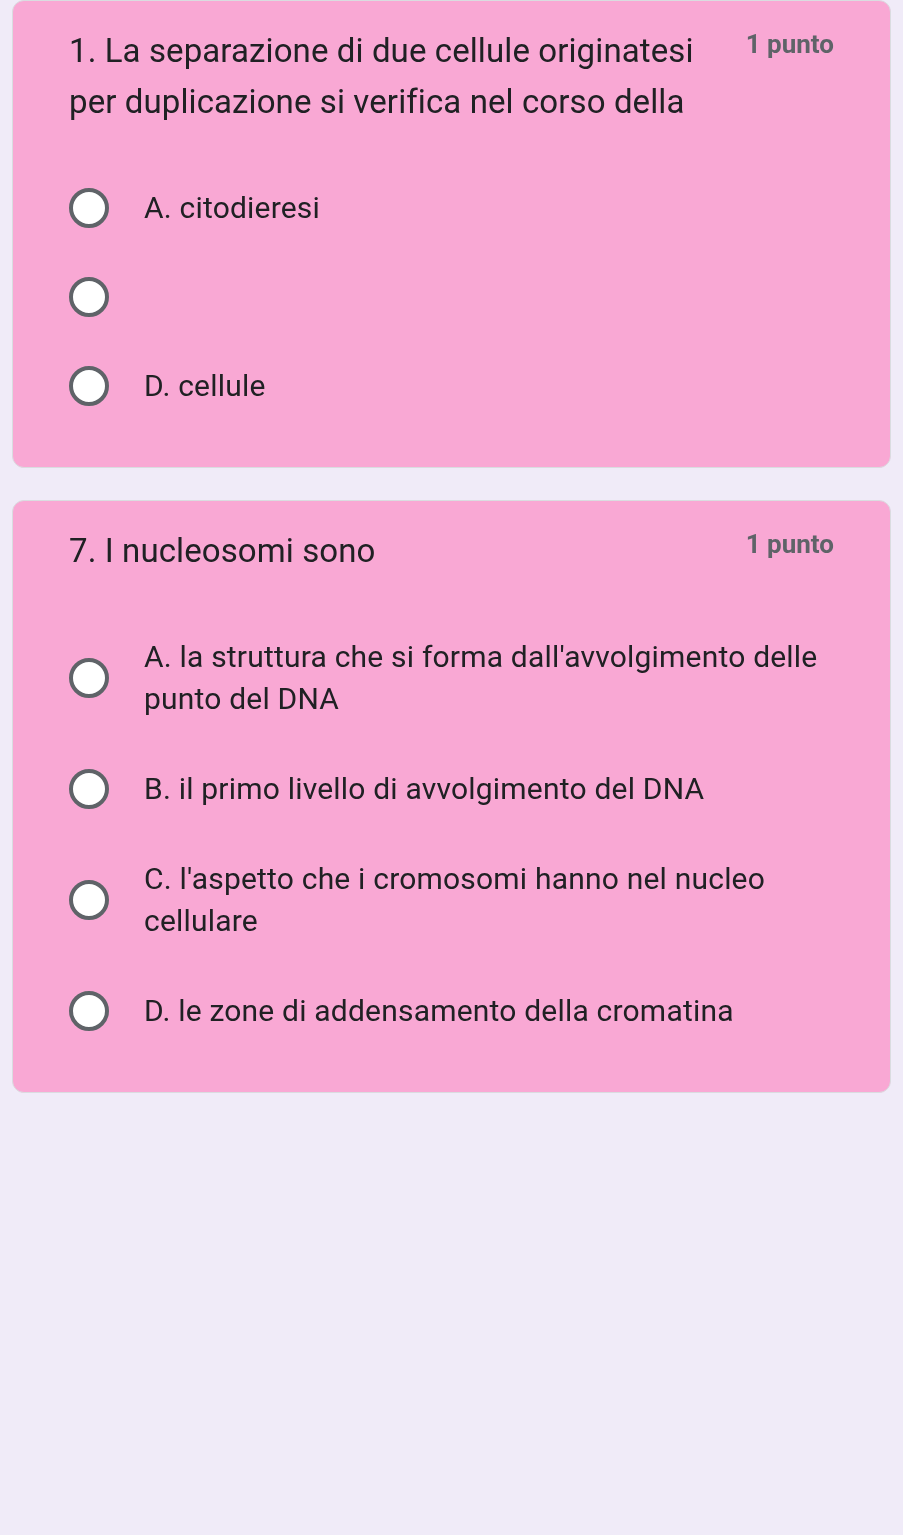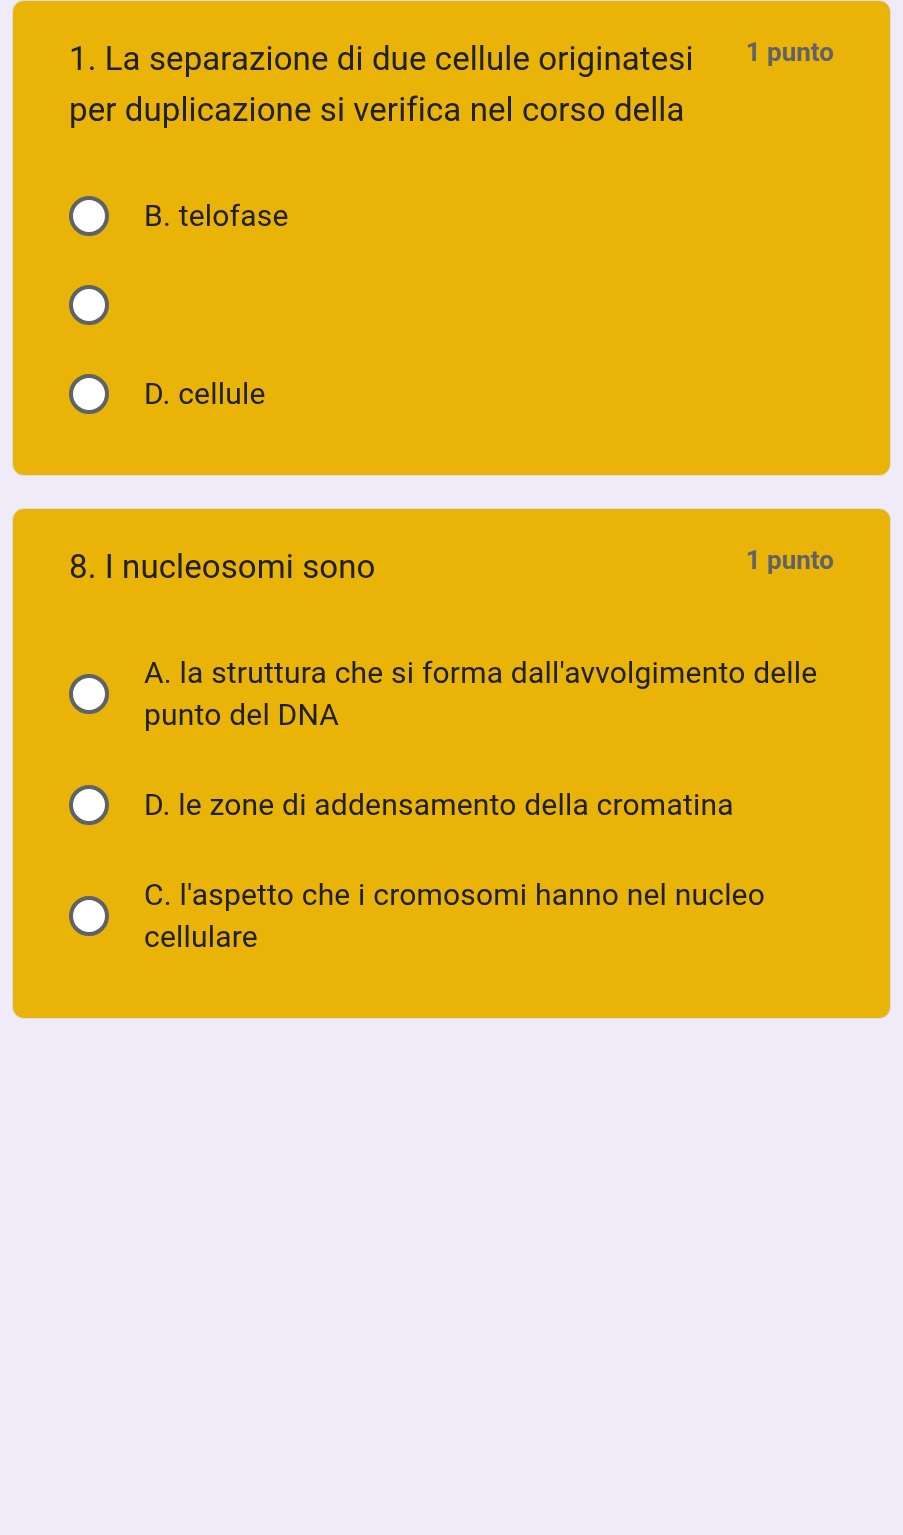--- a/index.html
+++ b/index.html
@@ -7,24 +7,24 @@
       margin: 0;
       padding: 0;
     }
     body {
       font-family: 'Roboto', Arial, sans-serif;
       background-color: #f0ebf8;
       padding: 0;
       width: 903px;
     }
     .card {
-      background-color: #eab308;
+      background-color: #f9a8d4;
       border-radius: 12px;
       margin: 8px 12px 32px 12px;
-      padding: 32px 56px 50px 56px;
+      padding: 24px 56px 50px 56px;
       border: 1px solid #dadce0;
     }
     .card:first-child {
       margin-top: 0;
     }
     .question-header {
       display: flex;
       justify-content: space-between;
       align-items: flex-start;
       margin-bottom: 60px;
@@ -74,41 +74,45 @@
 </head>
 <body>
 
 <div class="card">
   <div class="question-header">
     <div class="question-title">1. La separazione di due cellule originatesi per duplicazione si verifica nel corso della</div>
     <div class="points">1 punto</div>
   </div>
   <div class="option">
     <div class="radio"></div>
-    <div class="option-label">B. telofase</div>
+    <div class="option-label">A. citodieresi</div>
   </div>
   <div class="option">
     <div class="radio"></div>
   </div>
   <div class="option">
     <div class="radio"></div>
     <div class="option-label">D. cellule</div>
   </div>
 </div>
 
 <div class="card">
   <div class="question-header">
-    <div class="question-title">8. I nucleosomi sono</div>
+    <div class="question-title">7. I nucleosomi sono</div>
     <div class="points">1 punto</div>
   </div>
   <div class="option">
     <div class="radio"></div>
     <div class="option-label">A. la struttura che si forma dall'avvolgimento delle punto del DNA</div>
   </div>
   <div class="option">
     <div class="radio"></div>
-    <div class="option-label">D. le zone di addensamento della cromatina</div>
+    <div class="option-label">B. il primo livello di avvolgimento del DNA</div>
   </div>
   <div class="option">
     <div class="radio"></div>
     <div class="option-label">C. l'aspetto che i cromosomi hanno nel nucleo cellulare</div>
   </div>
+  <div class="option">
+    <div class="radio"></div>
+    <div class="option-label">D. le zone di addensamento della cromatina</div>
+  </div>
 </div>
 
 </body></html>

